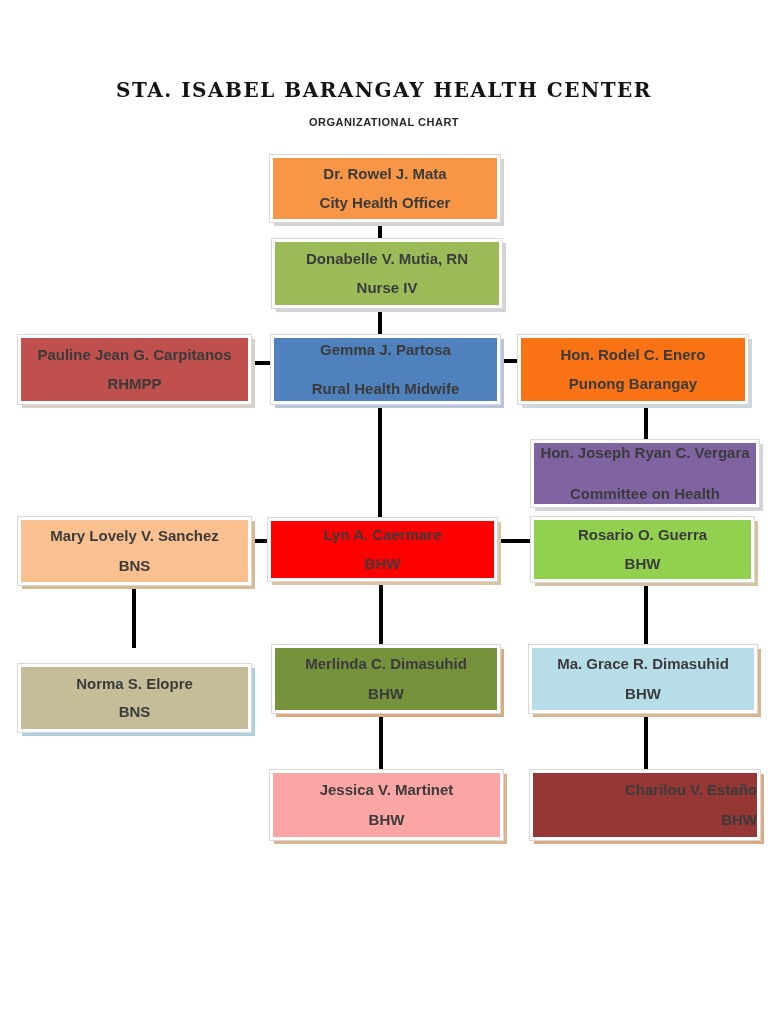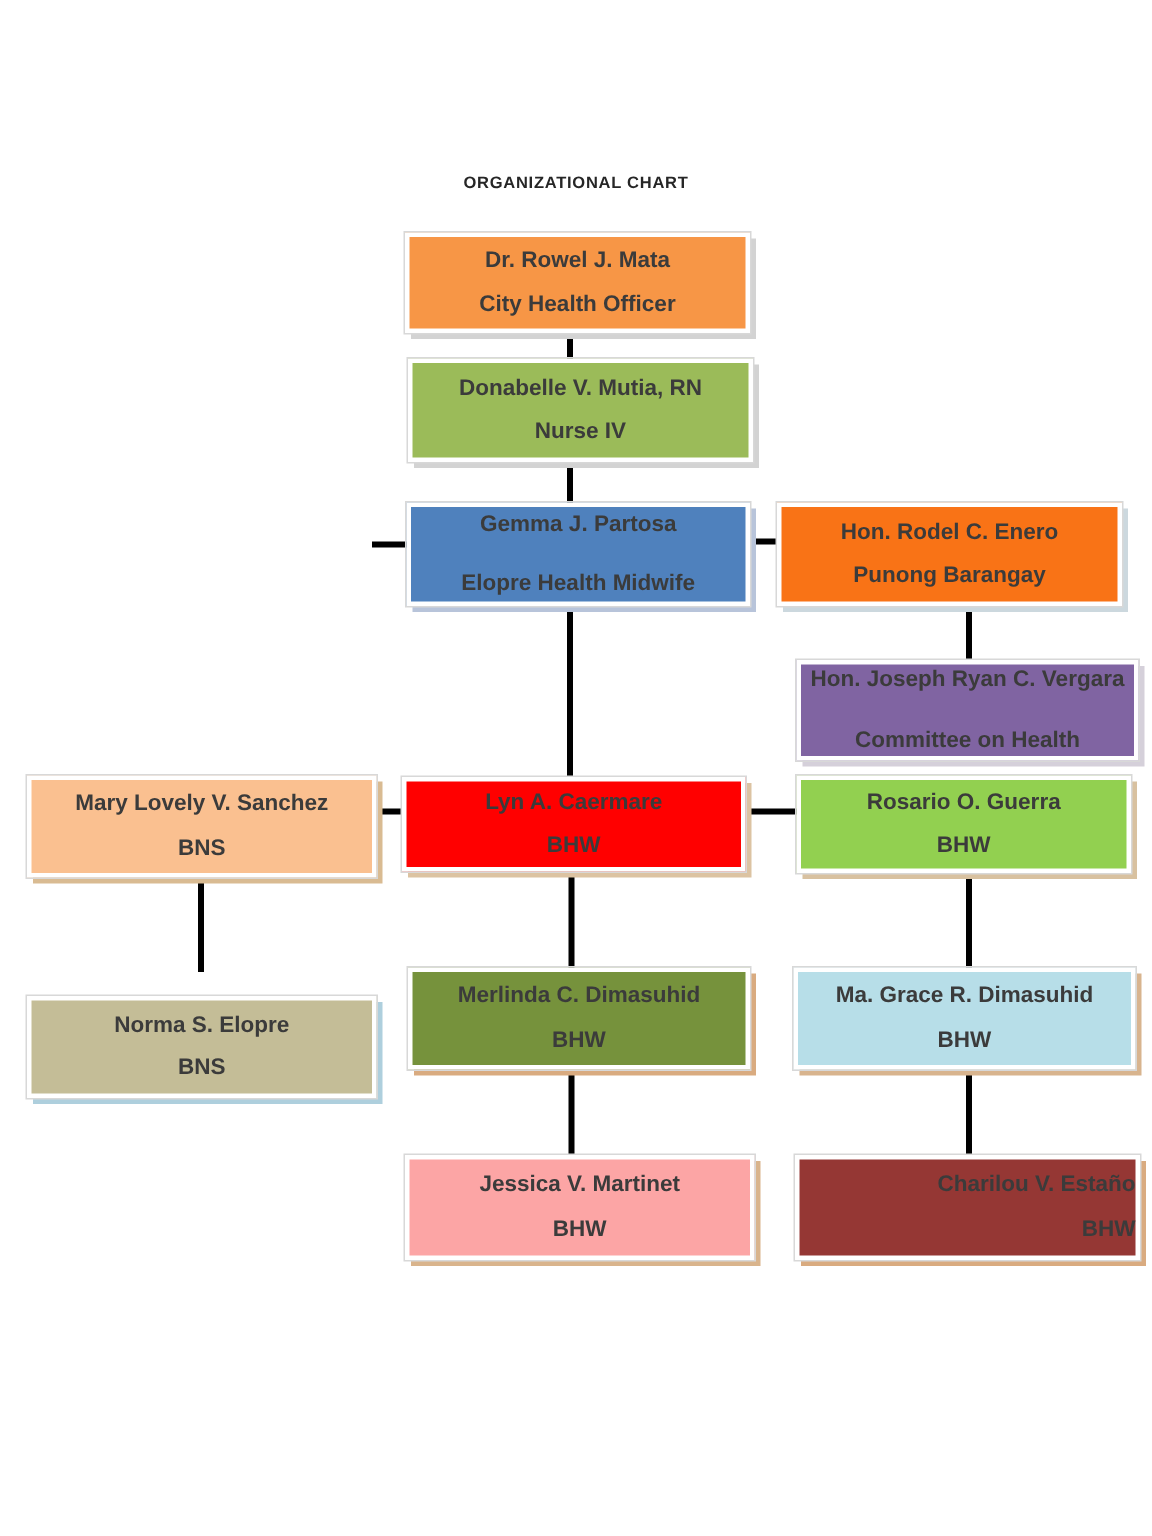--- a/index.html
+++ b/index.html
@@ -46,20 +46,21 @@
   .c10{left:379px;top:578px;width:4px;height:70px;}
   .c11{left:644px;top:578px;width:4px;height:70px;}
   .c12{left:379px;top:710px;width:4px;height:64px;}
   .c13{left:644px;top:710px;width:4px;height:64px;}
 </style>
 </head>
 <body>
 
 <div class="page">
 
+  <div class="title">STA. ISABEL BARANGAY HEALTH CENTER</div>
   <div class="subtitle">ORGANIZATIONAL CHART</div>
 
   <div class="conn c1"></div>
   <div class="conn c2"></div>
   <div class="conn c3"></div>
   <div class="conn c4"></div>
   <div class="conn c5"></div>
   <div class="conn c6"></div>
   <div class="conn c7"></div>
   <div class="conn c8"></div>
@@ -72,24 +73,28 @@
   <div class="node pos-mata" style="background: rgb(247, 150, 70); box-shadow: rgb(211, 211, 211) 4px 4px 0px;">
     <span class="nm">Dr. Rowel J. Mata</span>
     <span class="rl">City Health Officer</span>
   </div>
 
   <div class="node pos-mutia" style="background: rgb(155, 187, 89); box-shadow: rgb(211, 211, 211) 4px 4px 0px;">
     <span class="nm">Donabelle V. Mutia, RN</span>
     <span class="rl">Nurse IV</span>
   </div>
 
+  <div class="node pos-carpitanos" style="background: rgb(192, 80, 77); box-shadow: rgb(214, 208, 198) 4px 4px 0px;">
+    <span class="nm">Pauline Jean G. Carpitanos</span>
+    <span class="rl">RHMPP</span>
+  </div>
 
   <div class="node pos-partosa" style="background: rgb(79, 129, 189); box-shadow: rgb(184, 196, 218) 4px 4px 0px; gap: 22px;">
     <span class="nm">Gemma J. Partosa</span>
-    <span class="rl">Elopre Health Midwife</span>
+    <span class="rl">Rural Health Midwife</span>
   </div>
 
   <div class="node pos-enero" style="background: #f97316; box-shadow: rgb(204, 216, 222) 4px 4px 0px;">
     <span class="nm">Hon. Rodel C. Enero</span>
     <span class="rl">Punong Barangay</span>
   </div>
 
   <div class="node pos-vergara" style="background: rgb(128, 100, 162); box-shadow: rgb(213, 208, 218) 4px 4px 0px; gap: 25px;">
     <span class="nm">Hon. Joseph Ryan C. Vergara</span>
     <span class="rl">Committee on Health</span>

